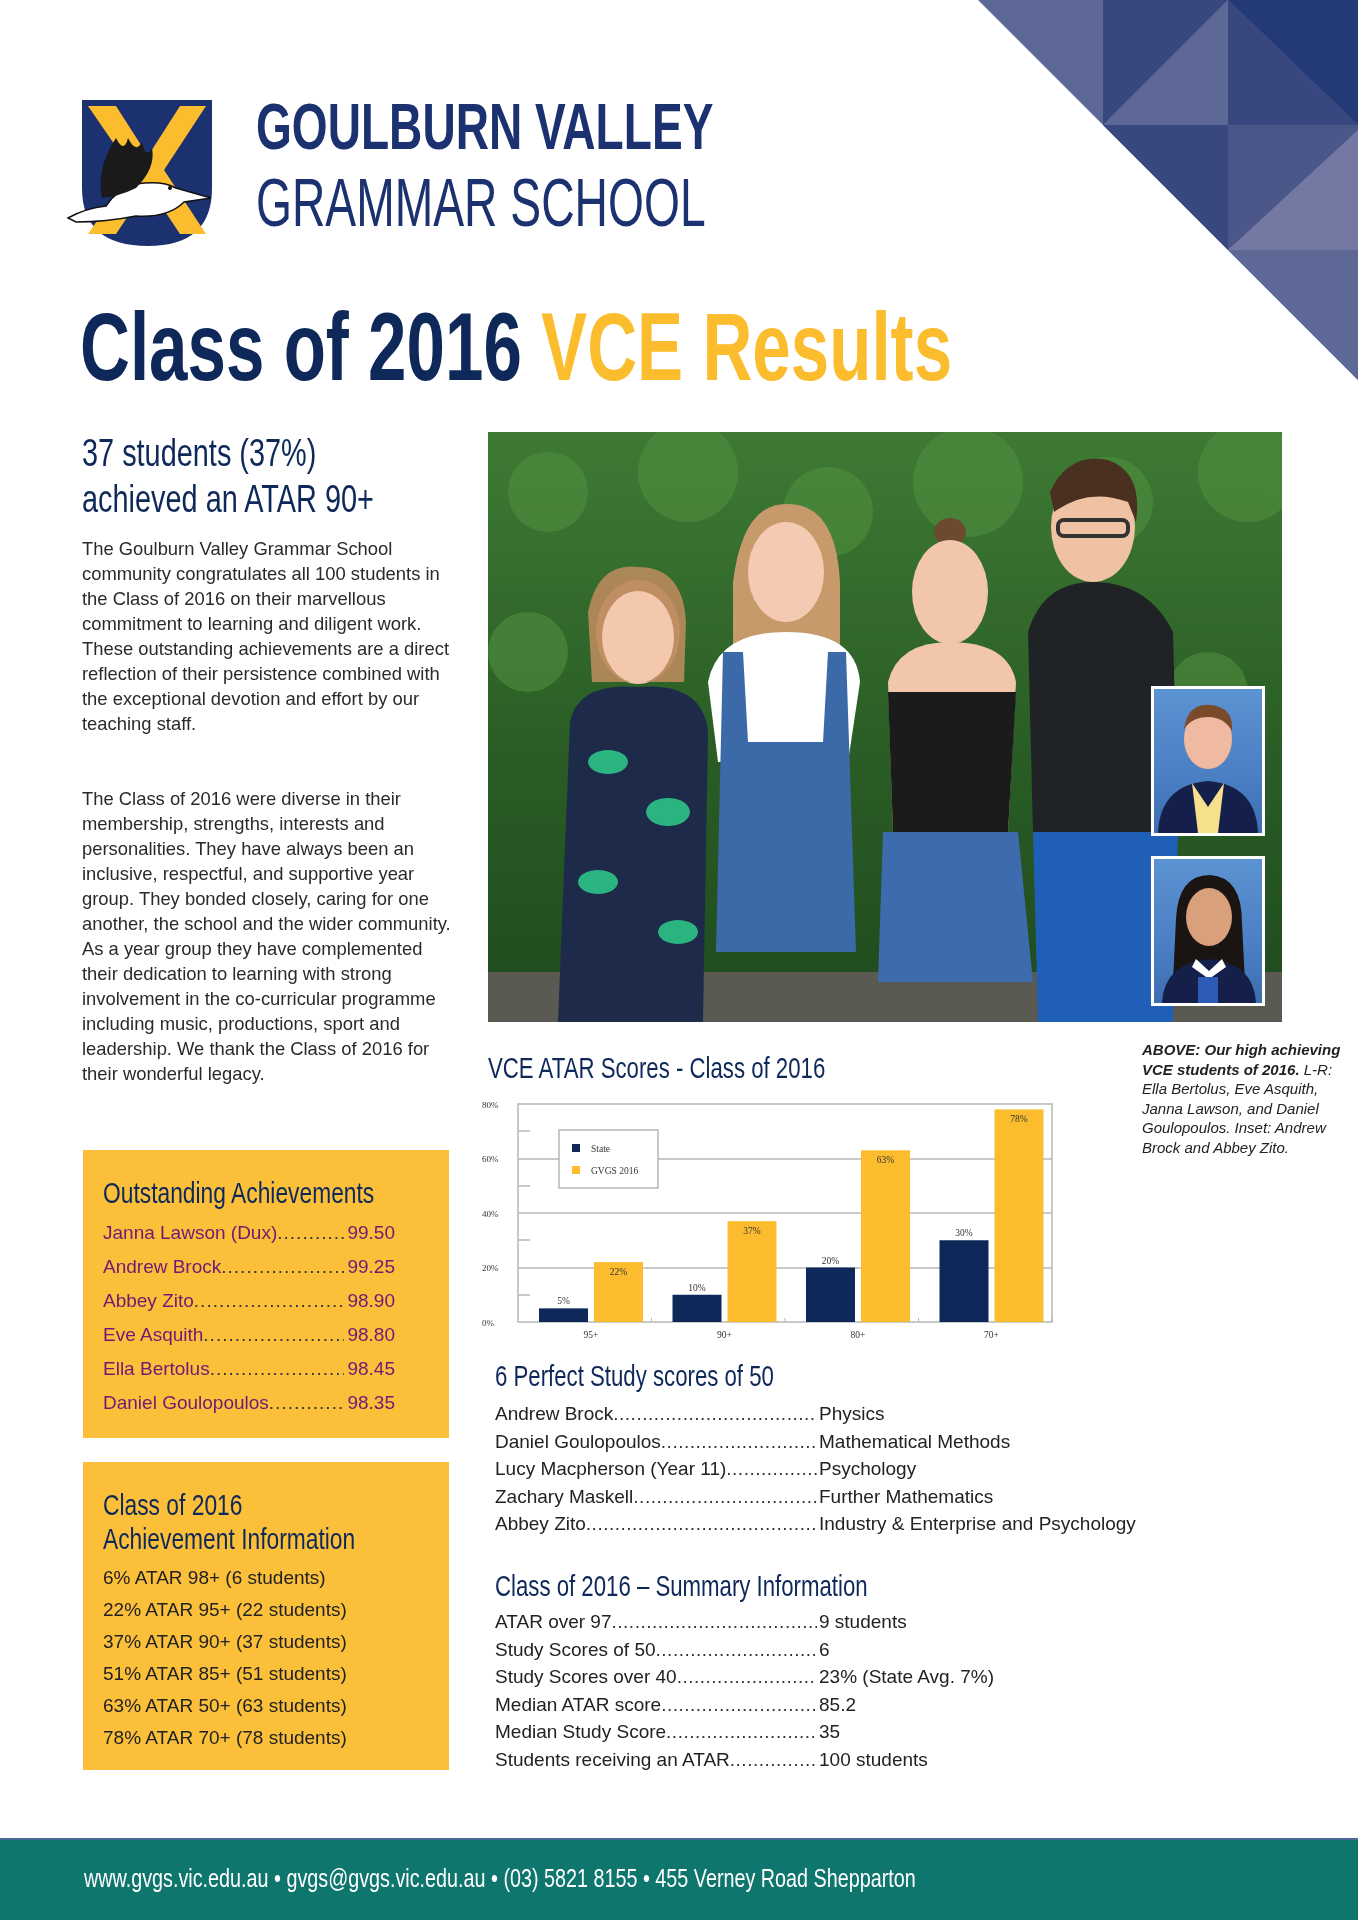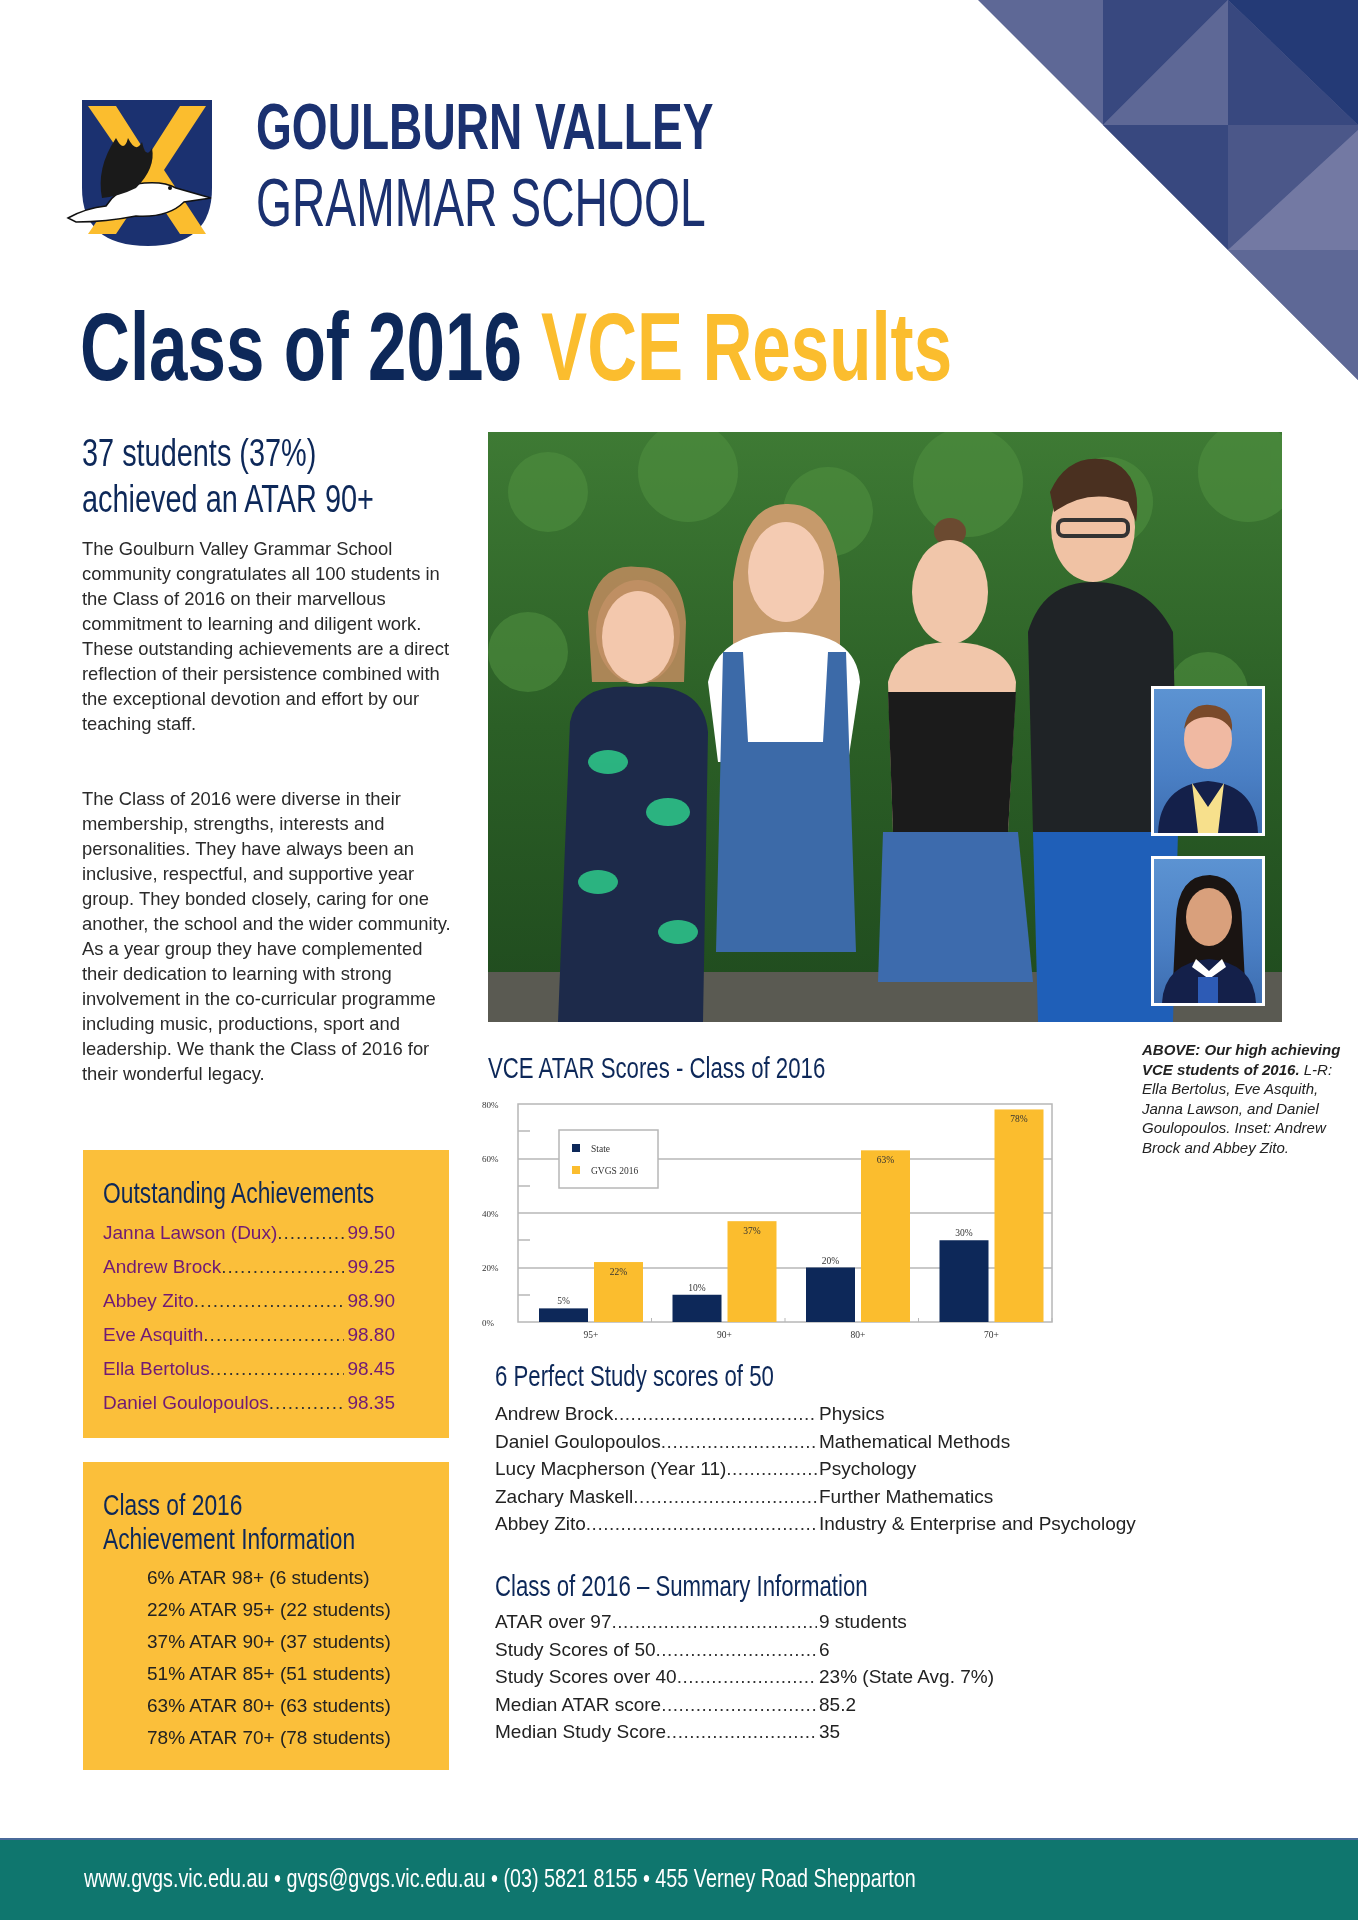--- a/index.html
+++ b/index.html
@@ -28,21 +28,21 @@
 
     .ybox { position: absolute; left: 83px; width: 366px; background: #fbbf3a; padding: 26px 26px 0 20px; }
     #box1 { top: 1150px; height: 288px; }
     #box2 { top: 1462px; height: 308px; }
     .ybox h3 { color: #0d2859; font-size: 30px; font-weight: normal; line-height: 34px; transform: scaleX(0.76); transform-origin: left; white-space: nowrap; margin-bottom: 6px; }
     .dotrow { display: flex; font-size: 19px; line-height: 34px; color: #701a75; width: 292px; white-space: nowrap; }
     .dotrow .n { flex: 0 0 auto; }
     .dotrow .d { flex: 1 1 auto; overflow: hidden; letter-spacing: 1px; color: #333; }
     .dotrow .d::before { content: "......................................................................"; }
     .dotrow .v { flex: 0 0 auto; padding-left: 3px; }
-    .inforow { font-size: 19px; line-height: 32px; color: #222; white-space: nowrap; margin-left: 44px; }
+    .inforow { font-size: 19px; line-height: 32px; color: #222; white-space: nowrap; }
 
     
     #photo { position: absolute; left: 488px; top: 432px; width: 794px; height: 590px; overflow: hidden; background: #2f5a2a; }
     #photo svg { display: block; }
     .inset { position: absolute; width: 114px; height: 150px; border: 3px solid #fff; background: linear-gradient(180deg,#5c93d2 0%,#4a7fc4 60%,#3d6db0 100%); overflow: hidden; }
     #inset1 { left: 663px; top: 254px; }
     #inset2 { left: 663px; top: 424px; }
 
     
     #caption { position: absolute; left: 1142px; top: 1040px; width: 200px; font-size: 15px; line-height: 19.5px; font-style: italic; color: #222; }
@@ -143,21 +143,21 @@
     </div>
 </div>
 
 <div id="box2" class="ybox">
   <h3 style="margin-bottom:0">Class of 2016</h3>
   <h3>Achievement Information</h3>
   <div class="inforow">6% ATAR 98+ (6 students)</div>
   <div class="inforow">22% ATAR 95+ (22 students)</div>
   <div class="inforow">37% ATAR 90+ (37 students)</div>
   <div class="inforow">51% ATAR 85+ (51 students)</div>
-  <div class="inforow">63% ATAR 80+ (63 students)</div>
+  <div class="inforow">63% ATAR 50+ (63 students)</div>
   <div class="inforow">78% ATAR 70+ (78 students)</div>
 </div>
 
 <div id="photo">
   <svg width="794" height="590" viewBox="0 0 794 590">
     <defs>
       <linearGradient id="hedge" x1="0" y1="0" x2="0" y2="1">
         <stop offset="0" stop-color="#3e7a34"></stop>
         <stop offset="0.5" stop-color="#2b5f26"></stop>
         <stop offset="1" stop-color="#1f4a1e"></stop>
@@ -355,17 +355,24 @@
       </span>
       <span class="v">85.2</span>
     </div>
   <div class="lrow">
       <span class="left">
         <span class="n">Median Study Score</span>
         <span class="d"></span>
       </span>
       <span class="v">35</span>
     </div>
+  <div class="lrow">
+      <span class="left">
+        <span class="n">Students receiving an ATAR</span>
+        <span class="d"></span>
+      </span>
+      <span class="v">100 students</span>
+    </div>
 </div>
 
 <div id="footer">
   <div id="footer-text">www.gvgs.vic.edu.au • gvgs@gvgs.vic.edu.au • (03) 5821 8155 • 455 Verney Road Shepparton</div>
 </div>
 
 </body></html>

